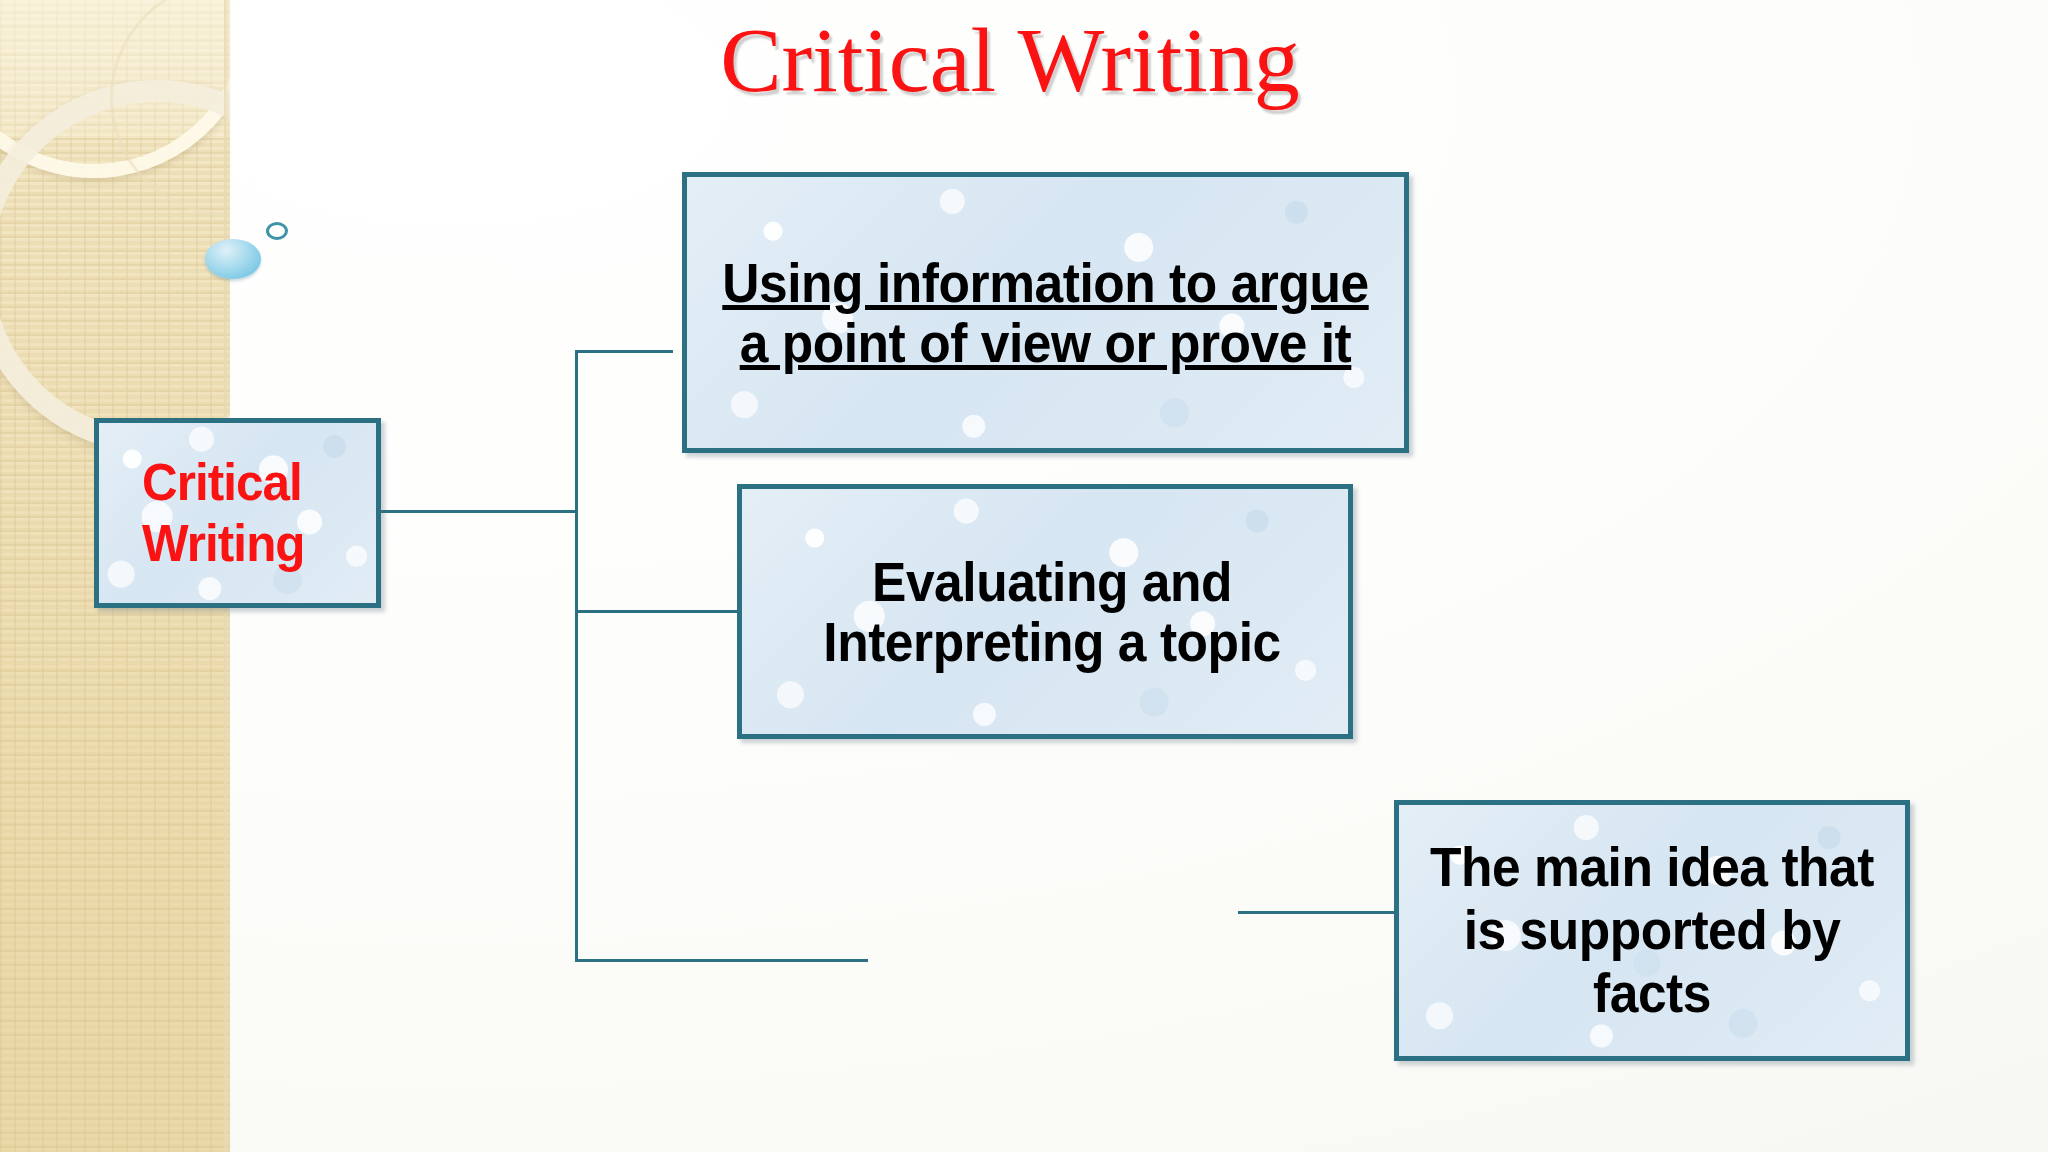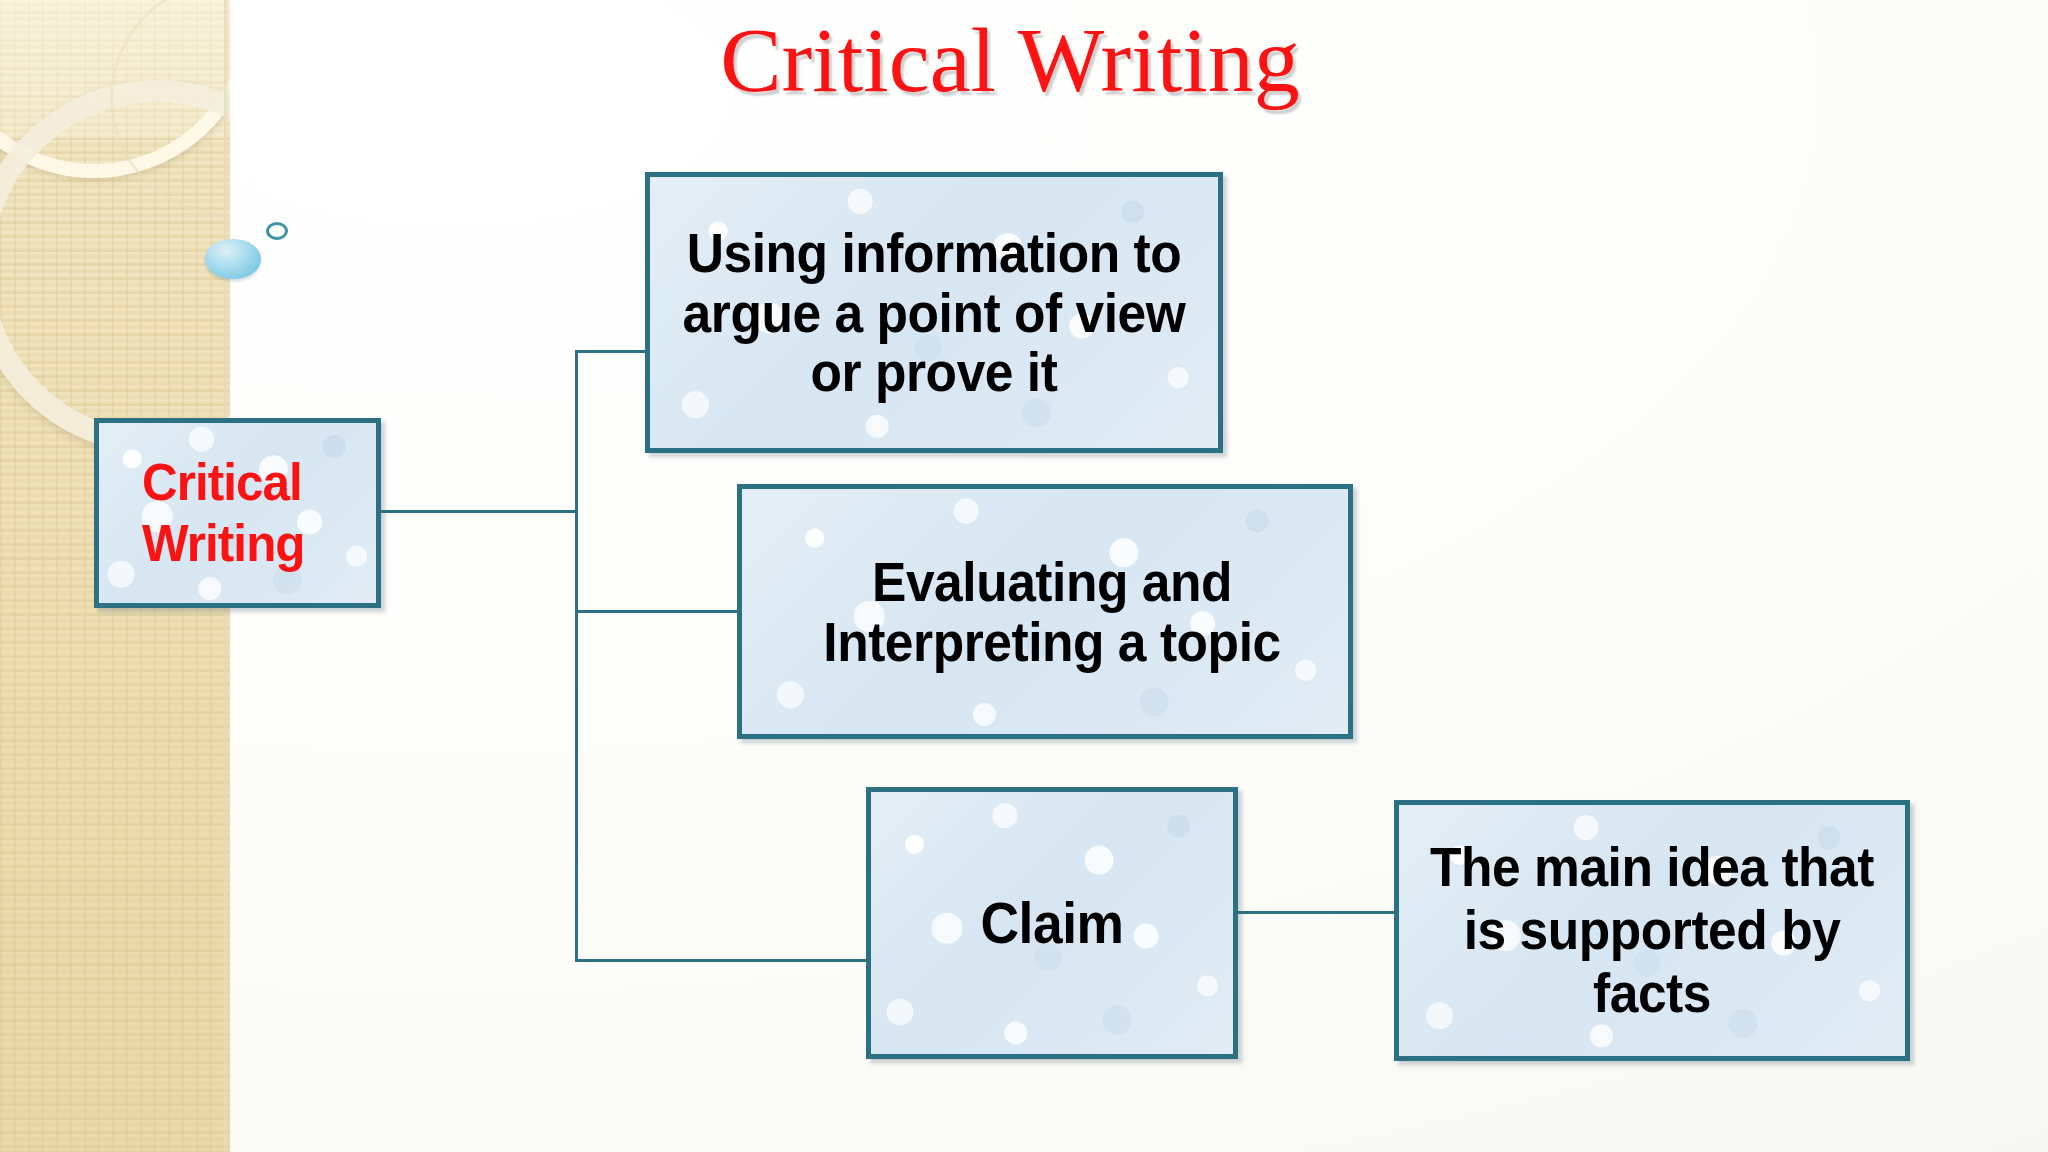--- a/index.html
+++ b/index.html
@@ -156,21 +156,21 @@
   #node-root .node-text {
     color: #fb1212;
     text-align: left;
     padding-left: 38px;
     font-size: 52px;
     line-height: 1.18;
     letter-spacing: -1px;
     transform: scaleX(.95);
   }
 
-  #node-a  { left: 645px;  top: 172px;  width: 578px; height: 281px; }
+  #node-a  { left: 682px;  top: 172px;  width: 727px; height: 281px; text-decoration: underline; }
   #node-a  .node-text { font-size: 56px; }
 
   #node-b  { left: 737px;  top: 484px;  width: 616px; height: 255px; padding-left: 14px; }
   #node-b  .node-text { font-size: 56px; }
 
   #node-c  { left: 866px;  top: 787px;  width: 372px; height: 272px; }
   #node-c  .node-text { font-size: 58px; }
 
   #node-d  { left: 1394px; top: 800px;  width: 516px; height: 261px; }
   #node-d  .node-text { font-size: 56px; line-height: 1.12; }
@@ -226,21 +226,18 @@
   </div>
 
   <div class="node" id="node-a">
     <div class="node-text">Using information to argue a point of view or prove it</div>
   </div>
 
   <div class="node" id="node-b">
     <div class="node-text">Evaluating and Interpreting a topic</div>
   </div>
 
-  <div class="node" id="node-c">
-    <div class="node-text">Claim</div>
-  </div>
 
   <div class="node" id="node-d">
     <div class="node-text">The main idea that is supported by facts</div>
   </div>
 
 </div>
 
 </body></html>

